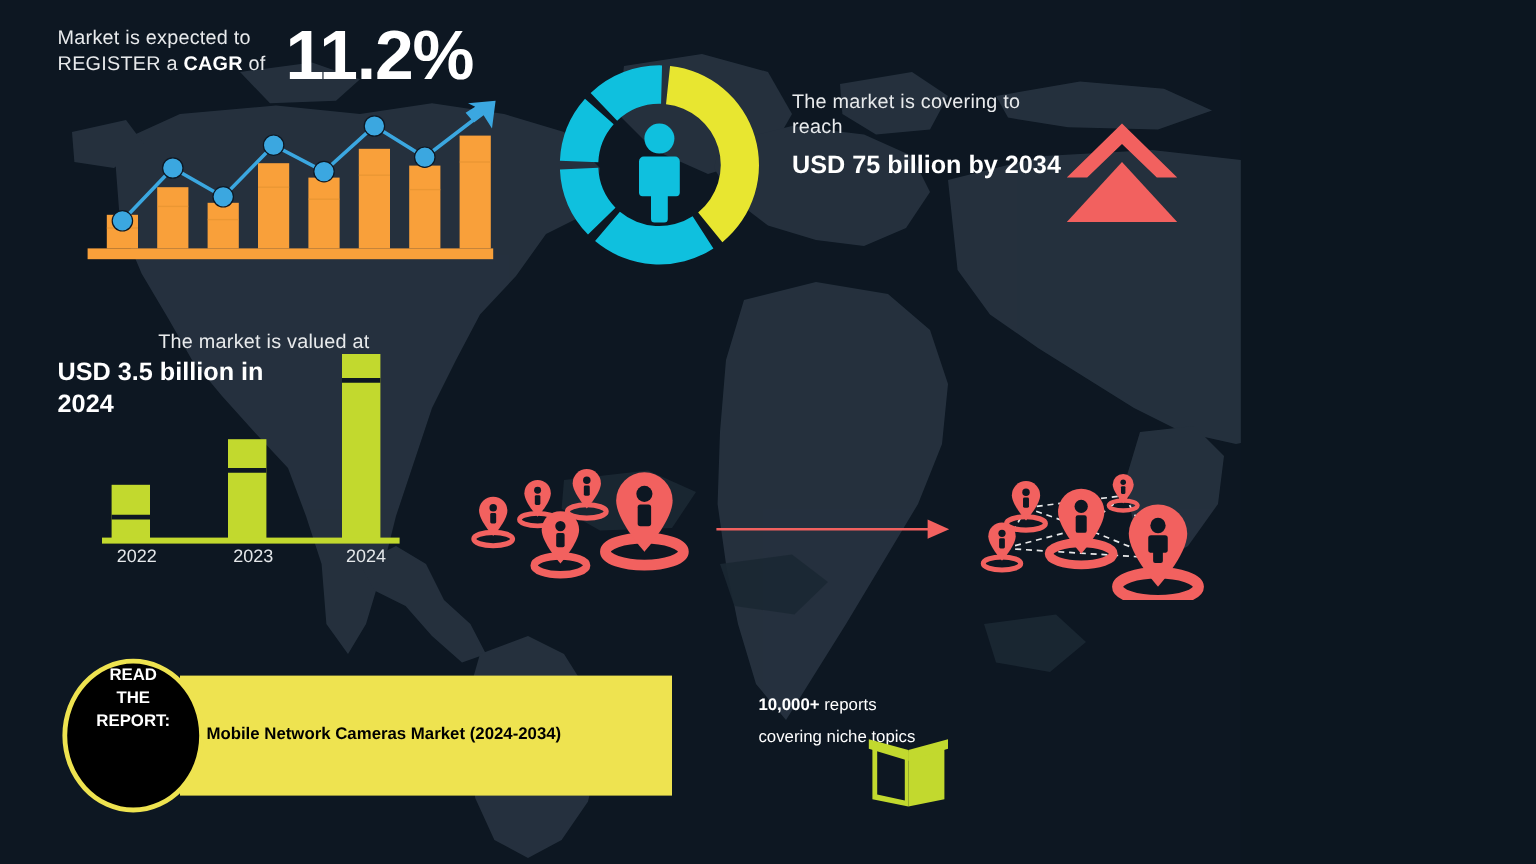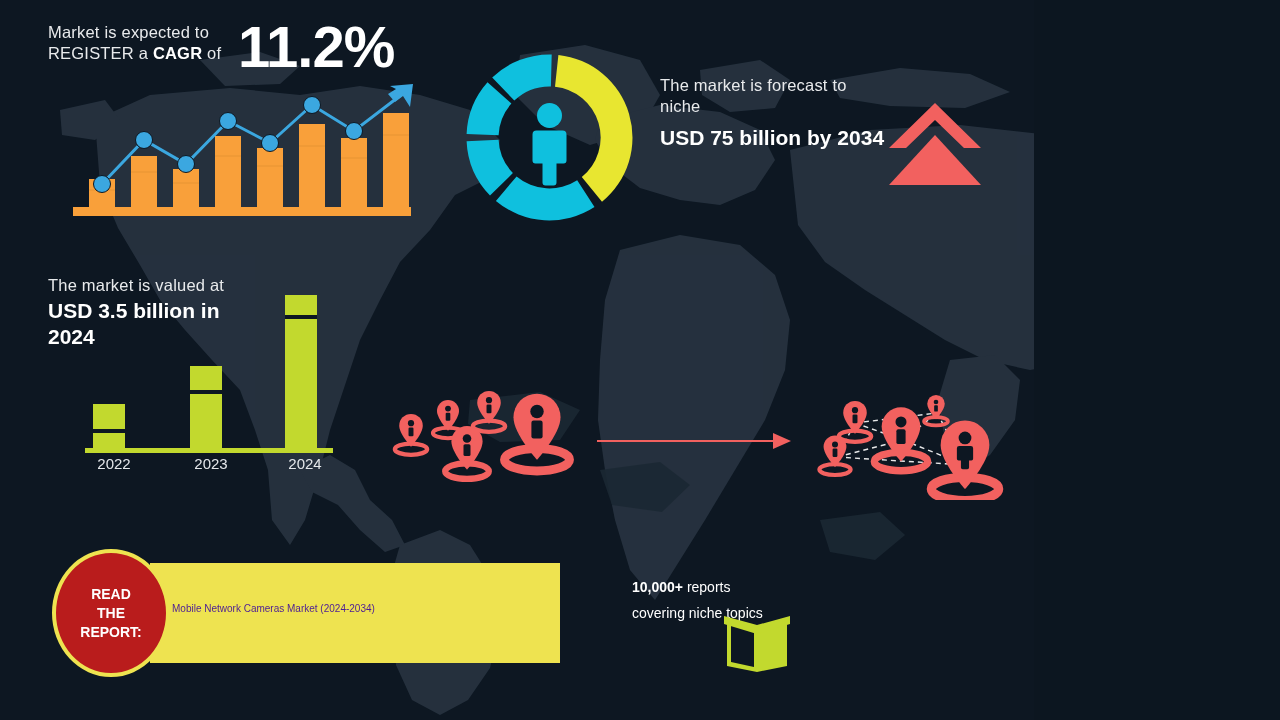--- a/index.html
+++ b/index.html
@@ -21,26 +21,26 @@
   .frag{font-size:15.5px;line-height:22px;color:#f0f2f4;}
   .reports{font-size:14px;line-height:26px;color:#ffffff;margin-top:24px;}
   .reports b{font-weight:bold;}
 
   
   #banner{
     left:150px;top:563px;width:410px;height:100px;background:#eee350;
   }
   #banner-text{
     position:absolute;left:22px;top:40px;width:370px;
-    font-size:10px;font-weight:normal;color:#4c1d95;
+    font-size:14px;font-weight:bold;color:#000000;
   }
   #read-circle{
     left:52px;top:549px;width:118px;height:128px;border:4px solid #eee350;
-    border-radius:50%;background:#b91c1c;box-sizing:border-box;
-    display:flex;align-items:center;justify-content:center;
+    border-radius:50%;background:#000000;box-sizing:border-box;
+    display:flex;justify-content:center;
   }
   #read-circle span{
     font-size:14px;font-weight:bold;line-height:19px;text-align:center;color:#ffffff;
   }
 
   
   #logo-word{font-size:38px;font-weight:bold;letter-spacing:0px;line-height:38px;color:#ffffff;}
   #logo-sub{font-size:14.5px;letter-spacing:7.5px;color:#2aa9c9;line-height:18px;}
 
   
@@ -170,30 +170,30 @@
 
       <g fill="#0fc0de">
         <circle cx="0" cy="-22" r="12.5"></circle>
         <path d="M-13,-7 h26 a4,4 0 0 1 4,4 v26 a3,3 0 0 1 -3,3 h-7 v19 a3,3 0 0 1 -3,3 h-8
                  a3,3 0 0 1 -3,-3 v-19 h-7 a3,3 0 0 1 -3,-3 v-26 a4,4 0 0 1 4,-4 Z"></path>
       </g>
     </g>
   </svg>
 
   <div class="abs nosel" style="left:660px;top:75px;width:215px;"></div>
-  <div class="abs lead nosel" style="left:660px;top:75px;width:215px;">The market is forecast to niche</div>
+  <div class="abs lead nosel" style="left:660px;top:75px;width:215px;">The market is covering to reach</div>
   <div class="abs big nosel" style="left:660px;top:125px;width:225px;">USD 75 billion by 2034</div>
 
   <svg class="abs" style="left:880px;top:95px;" width="110" height="95" viewBox="0 0 110 95">
     <path fill="#f2615f" d="M55,8 L101,53 L84,53 L55,25 L26,53 L9,53 Z"></path>
     <path fill="#f2615f" d="M55,40 L101,90 L9,90 Z"></path>
   </svg>
 
 
-  <div class="abs lead nosel" style="left:48px;top:275px;width:260px;">The market is valued at</div>
+  <div class="abs lead nosel" style="left:48px;top:275px;width:260px;text-align:right;">The market is valued at</div>
   <div class="abs big nosel" style="left:48px;top:298px;width:215px;">USD 3.5 billion in 2024</div>
 
   <svg class="abs" style="left:85px;top:295px;" width="250" height="160" viewBox="0 0 250 160">
     <g fill="#c2d92e">
       <rect x="8" y="109" width="32" height="46"></rect>
       <rect x="105" y="71" width="32" height="84"></rect>
       <rect x="200" y="-3" width="32" height="158"></rect>
     </g>
 
     <g stroke="#0d1722" stroke-width="4">

